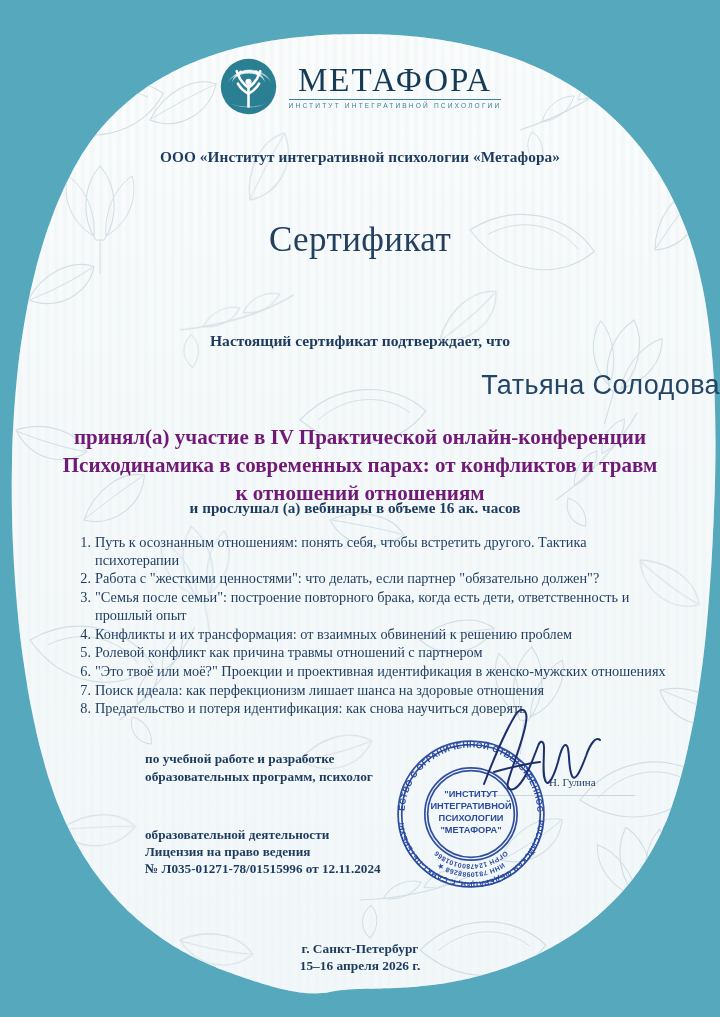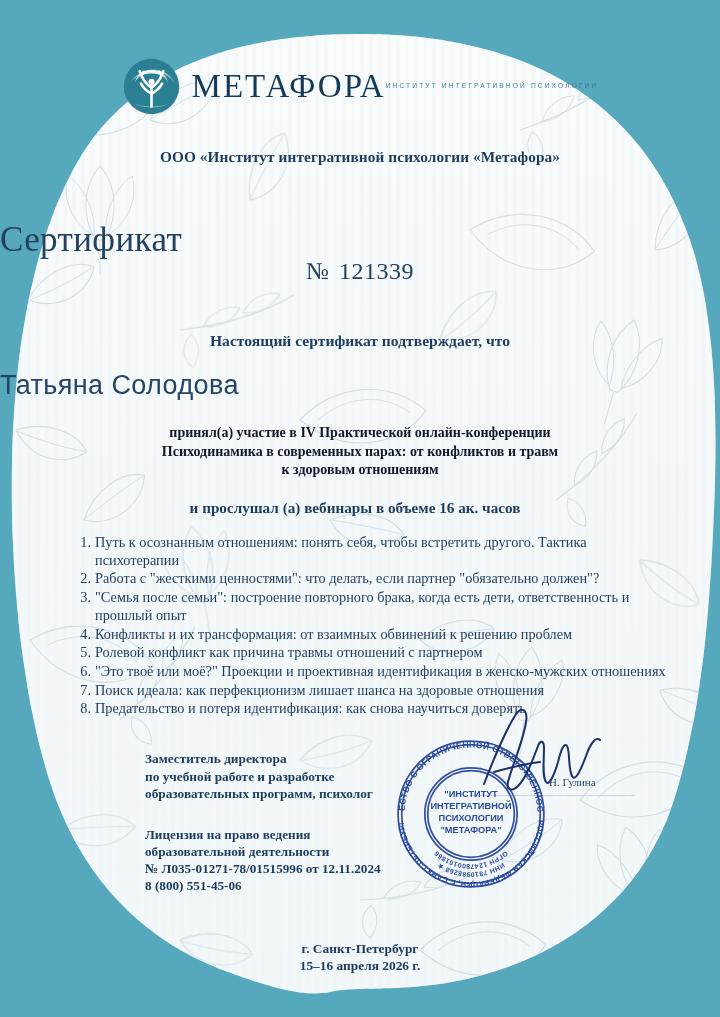--- a/index.html
+++ b/index.html
@@ -19,21 +19,21 @@
     position:absolute;inset:0;width:720px;height:1017px;
     z-index:5;
   }
 
   
   .logo-row{
     position:absolute;left:0;right:0;top:57px;
     display:flex;align-items:center;justify-content:center;gap:11px;
   }
   .logo-mark{width:59px;height:59px;flex:0 0 auto;}
-  .logo-text{display:flex;flex-direction:row;align-items:center;line-height:1;}
+  .logo-text{display:flex;flex-direction:column;align-items:center;line-height:1;}
   .logo-word{
     font-family:"Liberation Serif",serif;
     font-size:33px;letter-spacing:2.0px;color:#153a55;
     font-weight:400;
   }
   .logo-rule{height:1px;background:#3f7d93;width:100%;margin:2px 0 3px;}
   .logo-sub{
     font-family:"Liberation Sans",sans-serif;
     font-size:6.6px;letter-spacing:2.15px;color:#3c7f97;
     white-space:nowrap;
@@ -41,49 +41,49 @@
 
   
   .org-line{
     position:absolute;left:0;right:0;top:148px;text-align:center;
     font-family:"Liberation Serif",serif;
     font-weight:700;font-size:15.3px;color:#1c3b5e;letter-spacing:.1px;
   }
 
   
   .cert-title{
-    position:absolute;left:0;right:0;top:222px;
+    position:absolute;left:0;right:0;top:222px;text-align:center;
     font-family:"Liberation Serif",serif;
     font-size:35px;color:#24405f;letter-spacing:.4px;line-height:1.05;
   }
   .cert-numline{
     position:absolute;left:0;right:0;top:258px;text-align:center;
     font-family:"Liberation Serif",serif;
     font-size:24px;color:#24405f;letter-spacing:.3px;
   }
   .cert-numline .nо{letter-spacing:0;}
   .cert-numline .num{margin-left:10px;letter-spacing:.5px;}
 
   
   .confirm{
     position:absolute;left:0;right:0;top:332px;text-align:center;
     font-family:"Liberation Serif",serif;
     font-weight:700;font-size:15.6px;color:#1c3b5e;
   }
   .recipient{
-    position:absolute;left:0;right:0;top:370px;text-align:left;
+    position:absolute;left:0;right:0;top:370px;text-align:right;
     font-family:"Liberation Sans",sans-serif;
     font-size:27px;color:#234567;letter-spacing:.4px;font-weight:400;
   }
 
   
   .conf{
     position:absolute;left:50px;right:50px;top:424px;text-align:center;
     font-family:"Liberation Serif",serif;
-    font-weight:700;font-size:14px;color:#0f172a;line-height:1.33;
+    font-weight:700;font-size:21px;color:#701a75;line-height:1.33;
   }
   .hours{
     position:absolute;left:0;right:10px;top:499px;text-align:center;
     font-family:"Liberation Serif",serif;
     font-weight:700;font-size:15.2px;color:#1c3b5e;
   }
 
   
   .topics{
     position:absolute;left:74px;right:48px;top:534px;
@@ -257,31 +257,28 @@
       <span class="logo-text">
         <span class="logo-word">МЕТАФОРА</span>
         <span class="logo-rule"></span>
         <span class="logo-sub">ИНСТИТУТ ИНТЕГРАТИВНОЙ ПСИХОЛОГИИ</span>
       </span>
     </div>
 
     <div class="org-line">ООО «Институт интегративной психологии «Метафора»</div>
 
     <div class="cert-title">Сертификат</div>
-    <div class="cert-numline">
-      <span class="nо">№</span><span class="num">121339</span>
-    </div>
 
     <div class="confirm">Настоящий сертификат подтверждает, что</div>
     <div class="recipient">Татьяна Солодова</div>
 
     <div class="conf">
       <div>принял(а) участие в IV Практической онлайн-конференции</div>
       <div>Психодинамика в современных парах: от конфликтов и травм</div>
-      <div>к здоровым отношениям</div>
+      <div>к отношений отношениям</div>
     </div>
     <div class="hours">и прослушал (а) вебинары в объеме 16 ак. часов</div>
 
     <ul class="topics">
       <li>
         <span class="tnum">1.</span>
         <span>Путь к осознанным отношениям: понять себя, чтобы встретить другого. Тактика психотерапии</span>
       </li>
       <li>
         <span class="tnum">2.</span>
@@ -307,32 +304,30 @@
         <span class="tnum">7.</span>
         <span>Поиск идеала: как перфекционизм лишает шанса на здоровые отношения</span>
       </li>
       <li>
         <span class="tnum">8.</span>
         <span>Предательство и потеря идентификация: как снова научиться доверять</span>
       </li>
     </ul>
 
     <div class="sig-block">
-      <div>Заместитель директора</div>
       <div>по учебной работе и разработке</div>
       <div>образовательных программ, психолог</div>
     </div>
     <div class="sig-line"></div>
     <div class="sig-name">Н. Гулина</div>
 
     <div class="license">
+      <div>образовательной деятельности</div>
       <div>Лицензия на право ведения</div>
-      <div>образовательной деятельности</div>
       <div>№ Л035-01271-78/01515996 от 12.11.2024</div>
-      <div>8 (800) 551-45-06</div>
     </div>
 
     <div class="footer">
       <div>г. Санкт-Петербург</div>
       <div>15–16 апреля 2026 г.</div>
     </div>
   </div>
 
   <svg id="stamp" viewBox="0 0 200 200" aria-hidden="true">
     <defs>

